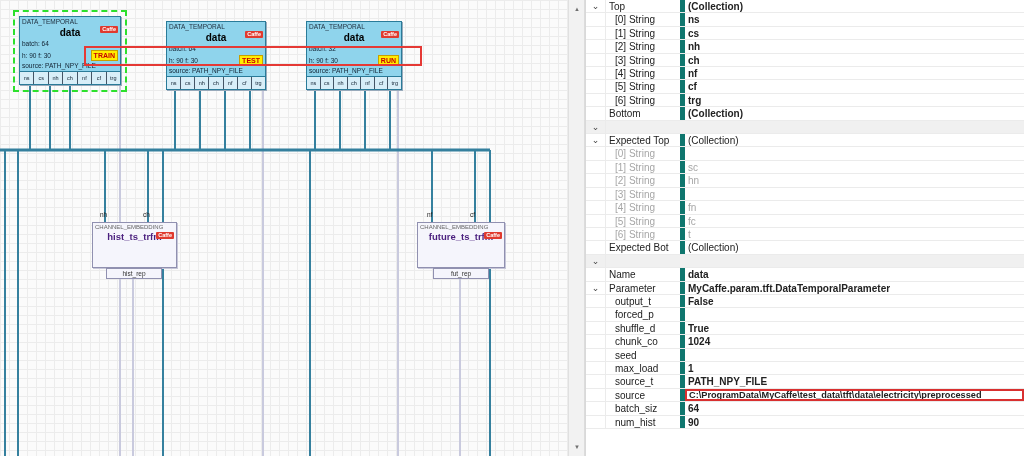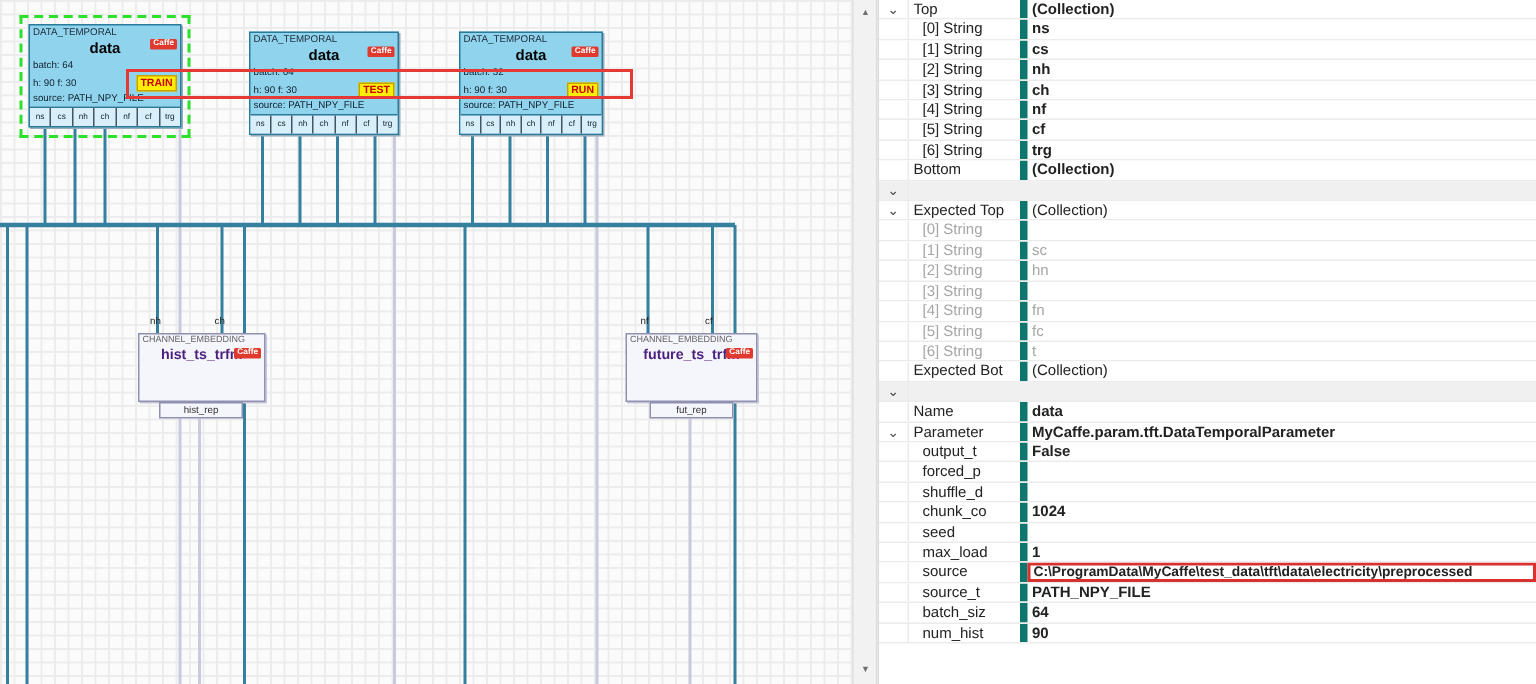--- a/index.html
+++ b/index.html
@@ -310,48 +310,49 @@
         <span class="val">False</span>
       </div>
       <div class="prow ind">
         <span class="gut"></span>
         <span class="lab">forced_p</span>
         <span class="val"></span>
       </div>
       <div class="prow bval ind">
         <span class="gut"></span>
         <span class="lab">shuffle_d</span>
+        <span class="val">True</span>
       </div>
       <div class="prow bval ind">
         <span class="gut"></span>
         <span class="lab">chunk_co</span>
         <span class="val">1024</span>
       </div>
       <div class="prow ind">
         <span class="gut"></span>
         <span class="lab">seed</span>
         <span class="val"></span>
       </div>
       <div class="prow bval ind">
         <span class="gut"></span>
         <span class="lab">max_load</span>
         <span class="val">1</span>
       </div>
+      <div class="prow bval ind">
+        <span class="gut"></span>
+        <span class="lab">source_t</span>
+        <span class="val">PATH_NPY_FILE</span>
+      </div>
       <div class="prow bval hl ind">
         <span class="gut"></span>
         <span class="lab">source</span>
         <span class="val">C:\ProgramData\MyCaffe\test_data\tft\data\electricity\preprocessed</span>
       </div>
       <div class="prow bval ind">
         <span class="gut"></span>
-        <span class="lab">source_t</span>
-        <span class="val">PATH_NPY_FILE</span>
-      </div>
-      <div class="prow bval ind">
-        <span class="gut"></span>
         <span class="lab">batch_siz</span>
         <span class="val">64</span>
       </div>
       <div class="prow bval ind">
         <span class="gut"></span>
         <span class="lab">num_hist</span>
         <span class="val">90</span>
       </div>
     </div>
 </div>

